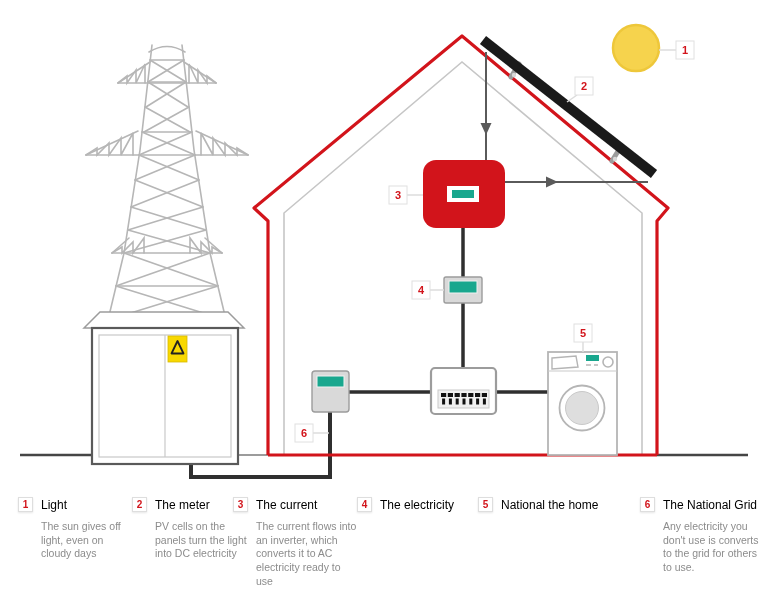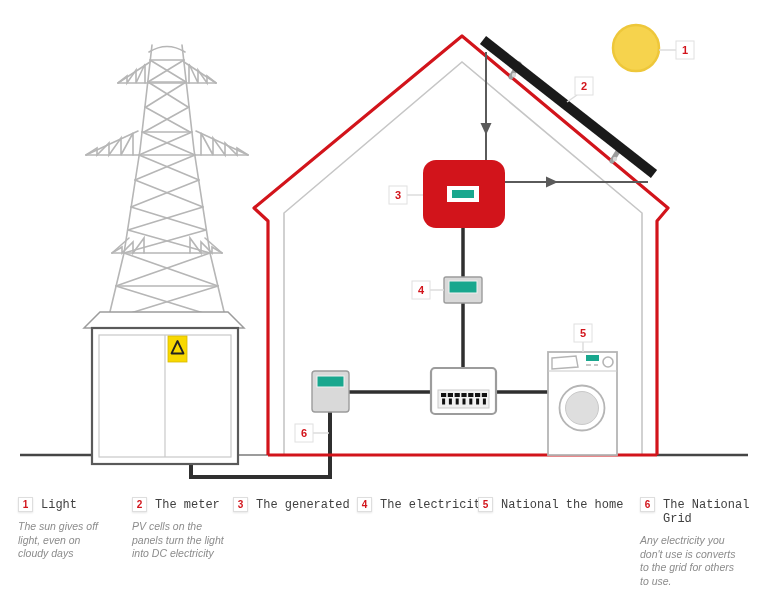--- a/index.html
+++ b/index.html
@@ -9,22 +9,22 @@
   }
   .diagram-svg{position:absolute;left:0;top:0;}
   .step{position:absolute;top:497px;}
   .step-head{display:flex;align-items:flex-start;gap:8px;}
   .badge{
     width:15px;height:15px;box-sizing:border-box;border:1px solid #dedede;background:#fff;
     box-shadow:0 1px 2px rgba(0,0,0,.10);
     color:#d2141b;font-weight:bold;font-size:10px;line-height:13px;text-align:center;
     flex:0 0 auto;
   }
-  .step-title{font-size:12px;color:#404040;padding-top:1px;font-family:Liberation Mono, monospace;}
-  .step-body{margin-top:8px;font-size:10.5px;line-height:1.3;color:#8c8c8c;font-style:italic;}
+  .step-title{font-size:12px;color:#000000;padding-top:1px;}
+  .step-body{margin-left:23px;margin-top:8px;font-size:10.5px;line-height:1.3;color:#8c8c8c;}
   .badge-num{display:block;}
 </style>
 </head>
 <body>
 
 <div class="canvas">
 
 <svg class="diagram-svg" width="768" height="492" viewBox="0 0 768 492">
 
   <g stroke="#b6b6b6" stroke-width="1.6" fill="none" stroke-linecap="round">
@@ -228,22 +228,23 @@
     <span class="step-title">The meter</span>
   </div>
   <div class="step-body" style="width:92px;">PV cells on the panels turn the light into DC electricity</div>
 </div>
 
 <div class="step" style="left:233px;">
   <div class="step-head">
     <span class="badge">
           <span class="badge-num">3</span>
         </span>
-    <span class="step-title">The generated</span>
-  </div>
+    <span class="step-title">The current</span>
+  </div>
+  <div class="step-body" style="width:102px;">The current flows into an inverter, which converts it to AC electricity ready to use</div>
 </div>
 
 <div class="step" style="left:357px;">
   <div class="step-head">
     <span class="badge">
           <span class="badge-num">4</span>
         </span>
     <span class="step-title">The electricity</span>
   </div>
 </div>

